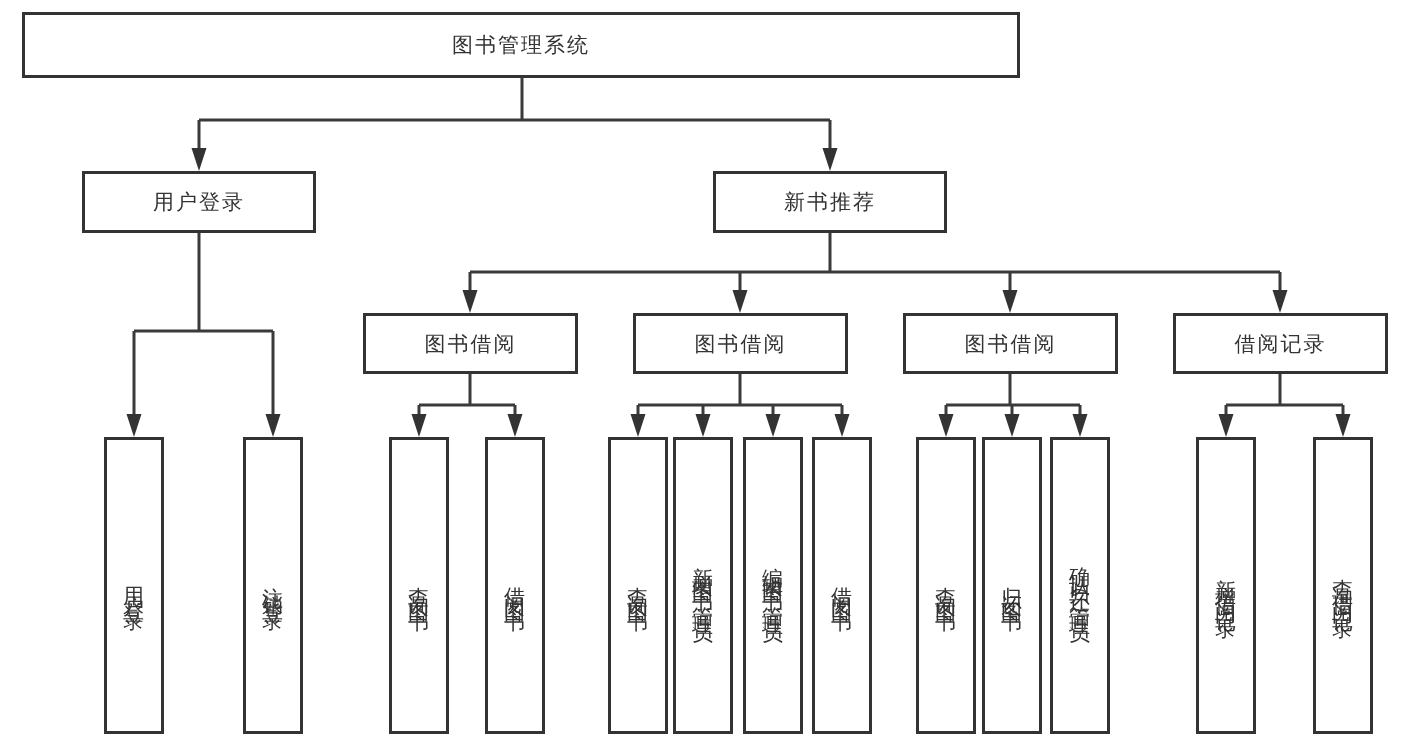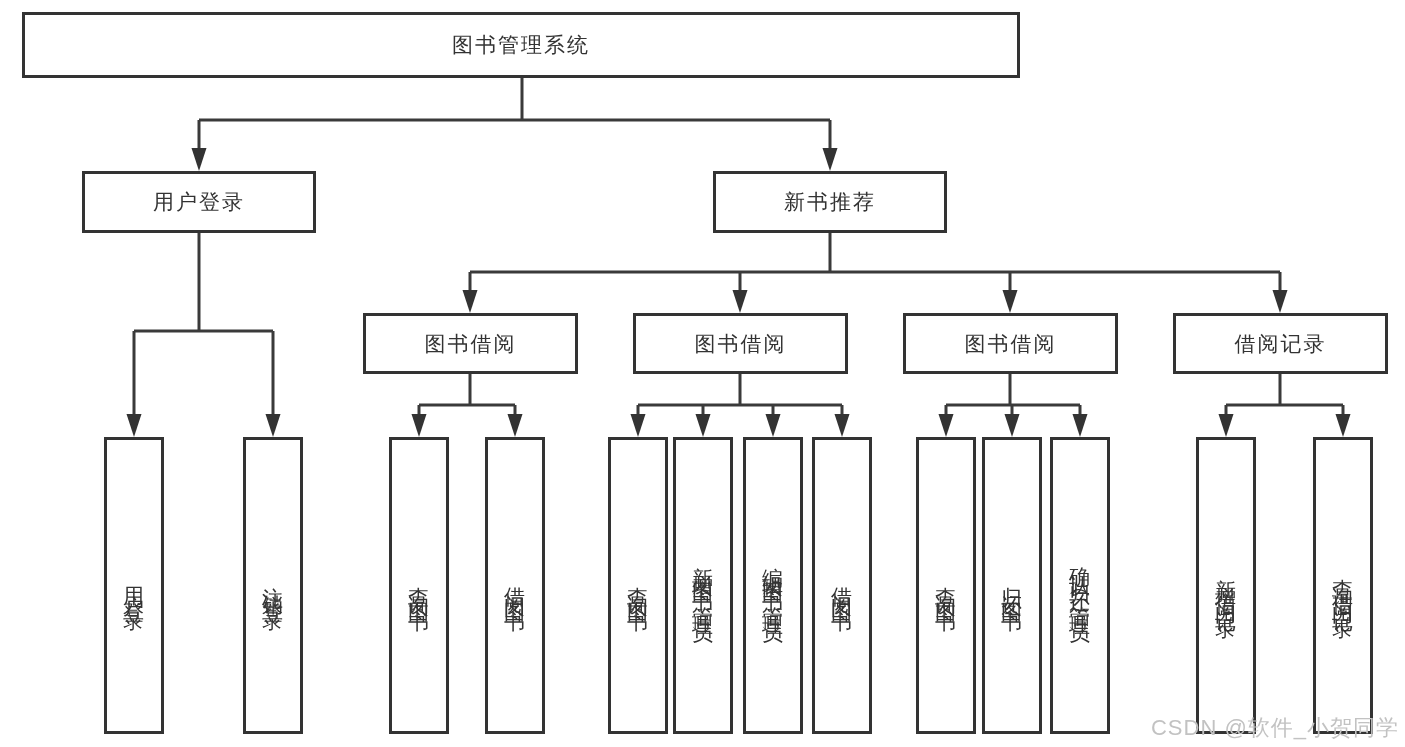--- a/index.html
+++ b/index.html
@@ -126,14 +126,13 @@
     <span>确认归还（管理员）</span>
   </div>
 
   <div class="node v" style="left:1196px">
     <span>新增借阅记录</span>
   </div>
   <div class="node v" style="left:1313px">
     <span>查询借阅记录</span>
   </div>
 
-  <div class="watermark">CSDN @软件_小贺同学</div>
 </div>
 
 </body></html>

